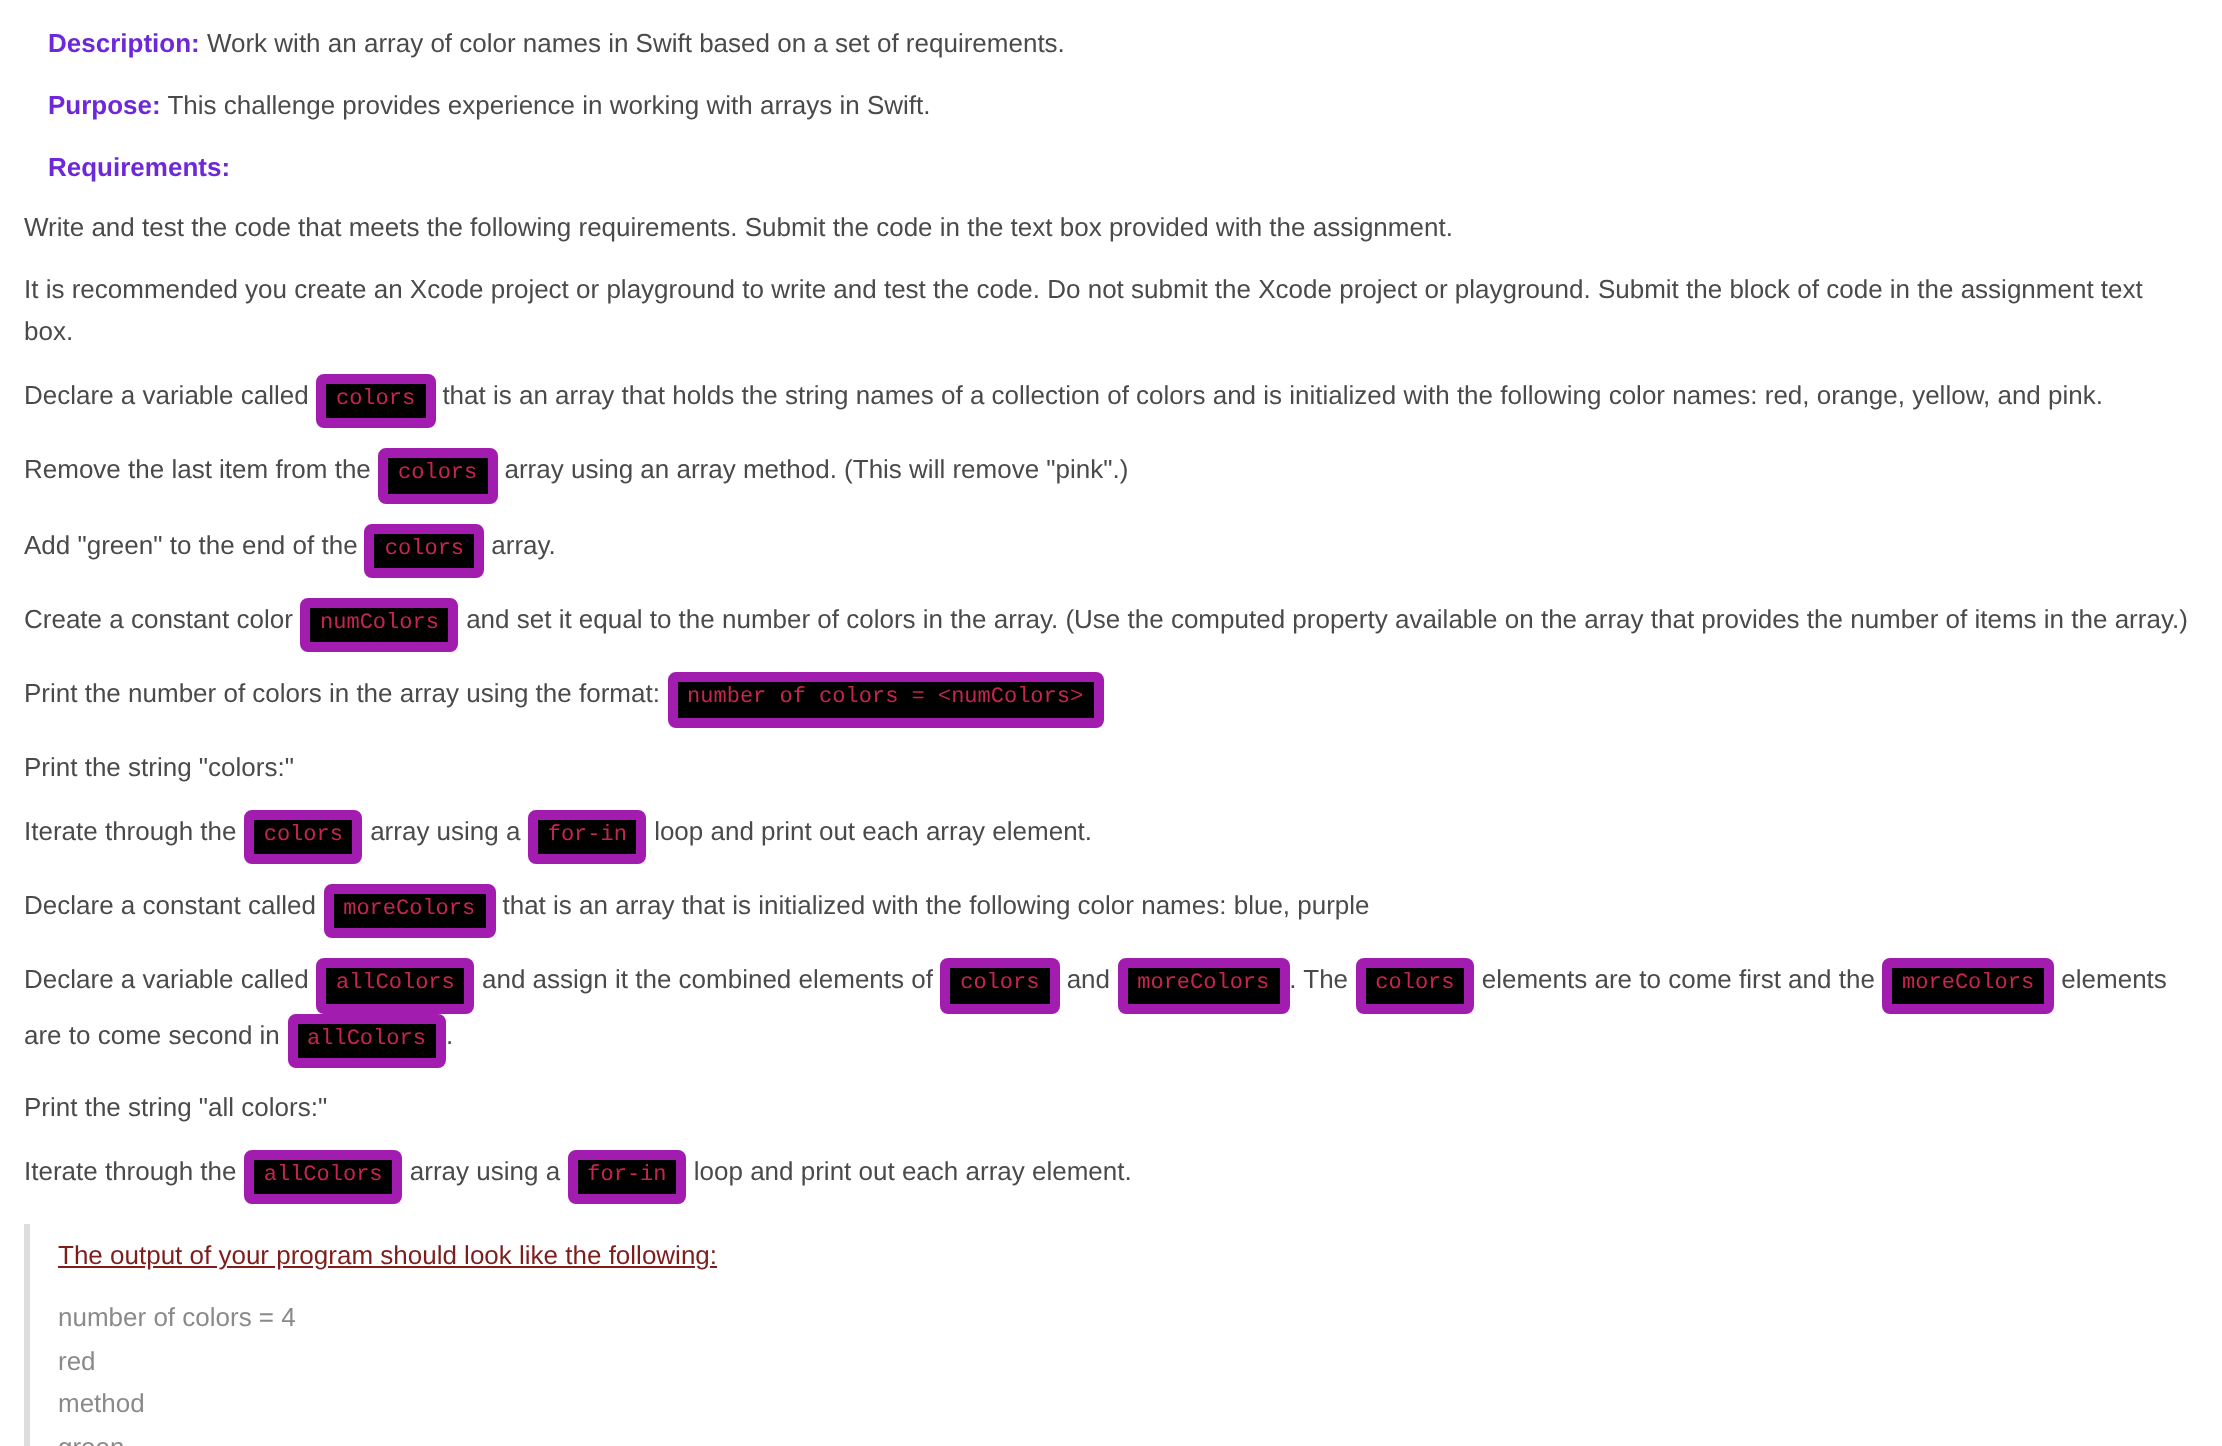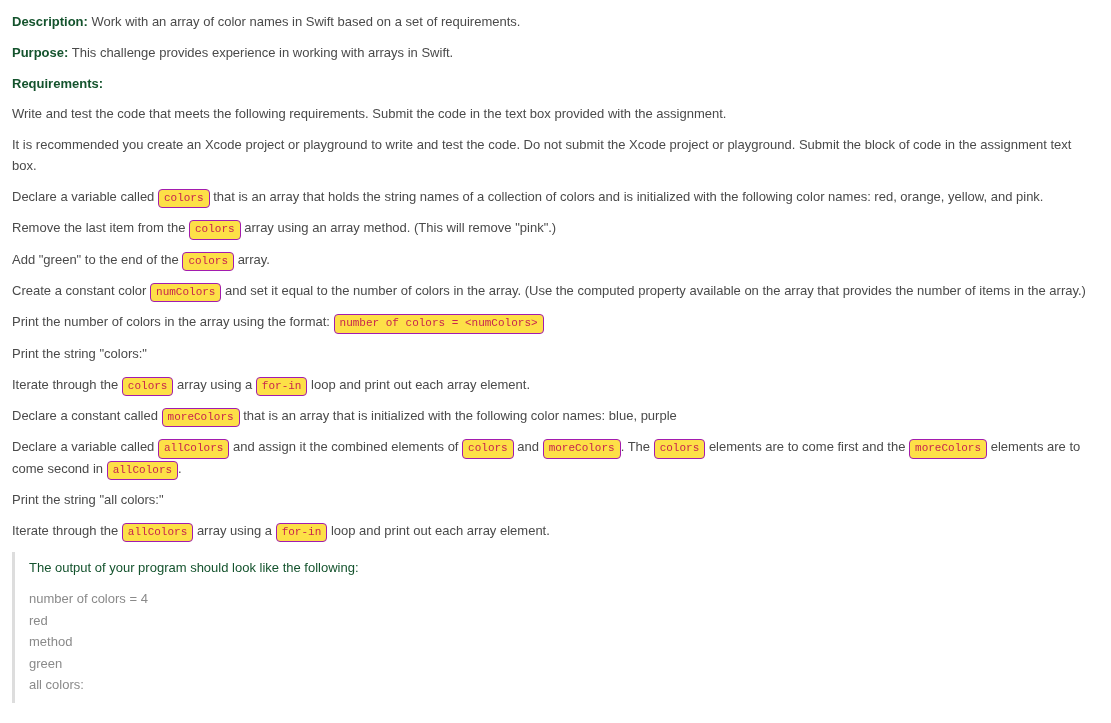--- a/index.html
+++ b/index.html
@@ -9,44 +9,46 @@
       margin: 0;
       padding: 8px 12px;
       line-height: 1.6;
       background: #fff;
     }
     p {
       margin: 4px 0 10px 0;
     }
     .label-strong {
       font-weight: 700;
-      color: #14532d;
+      color: #6d28d9;
+      margin-left: 12px;
     }
     .code-chip {
       display: inline-block;
       font-family: "Consolas","Menlo","Courier New",monospace;
       font-size: 11px;
       color: #c7254e;
-      background: #fde047;
-      border: 1px solid #a21caf;
+      background: #000000;
+      border: 5px solid #a21caf;
       border-radius: 4px;
       padding: 1px 5px;
       line-height: 1.4;
       vertical-align: baseline;
     }
     .output-block {
       border-left: 3px solid #ddd;
       padding: 6px 0 6px 14px;
       margin-top: 6px;
       color: #8a8a8a;
       font-size: 13px;
     }
     .output-lead {
-      color: #14532d;
+      color: #7f1d1d;
       margin-bottom: 10px;
+      text-decoration: underline;
     }
     .output-line {
       margin: 2px 0;
       line-height: 1.5;
     }
   </style>
 </head>
 <body>
 
 <p>

